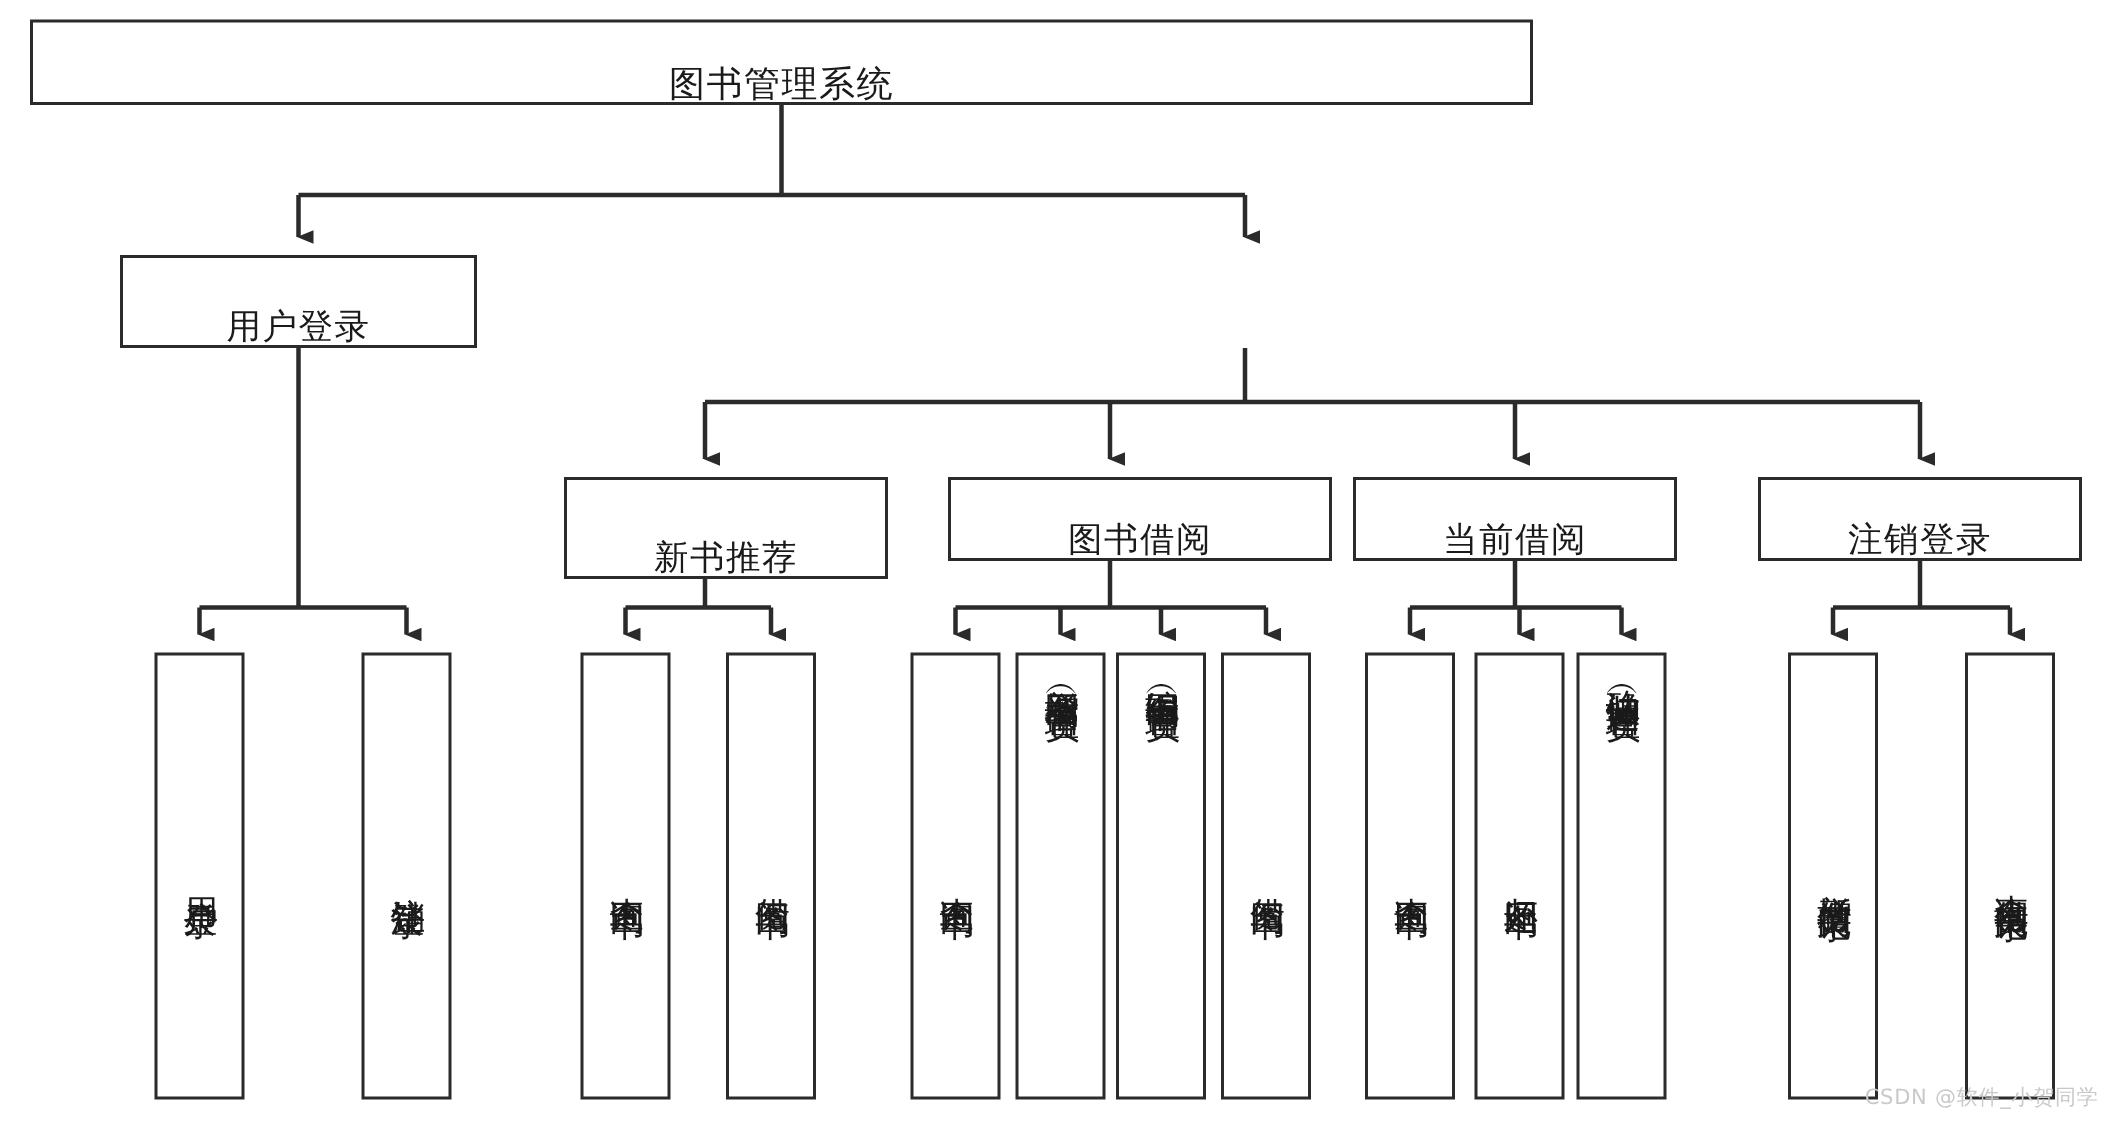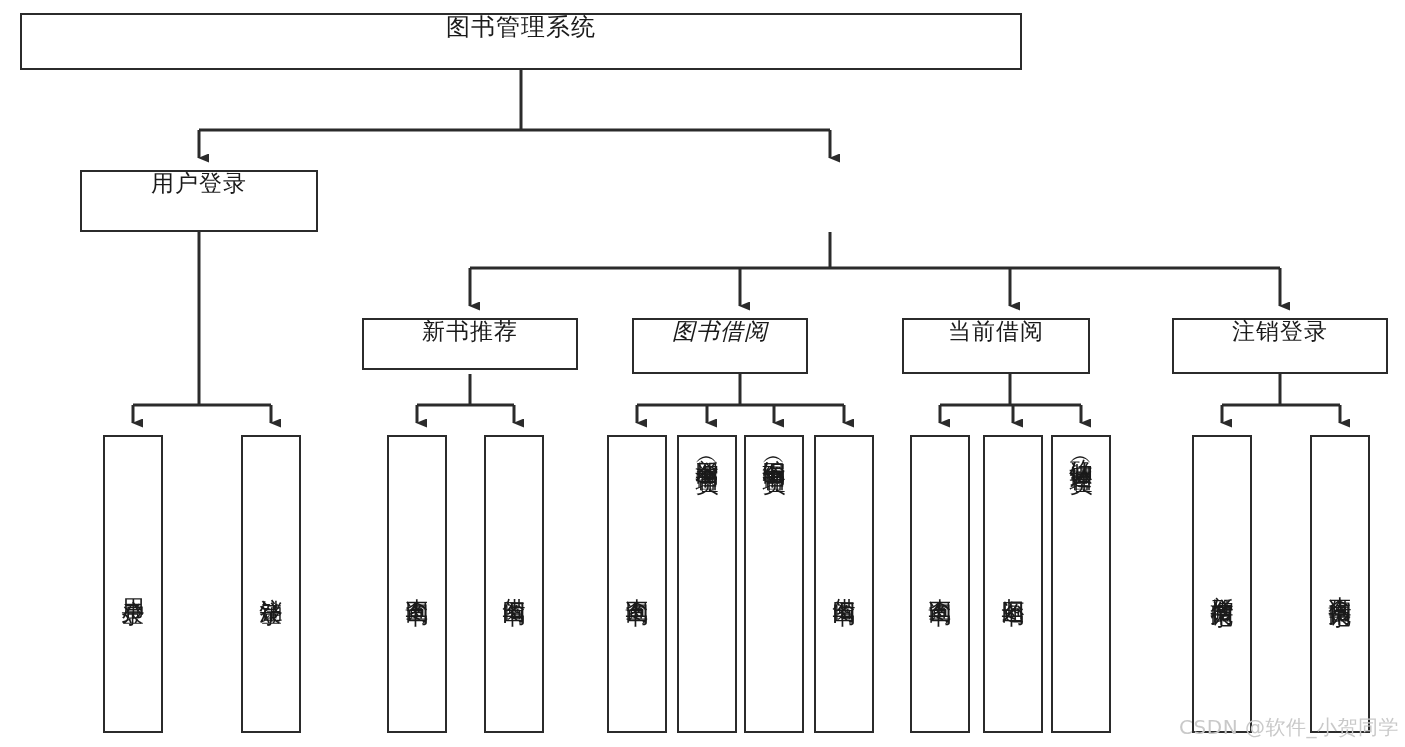--- a/index.html
+++ b/index.html
@@ -29,21 +29,21 @@
   }
   .node-box {
     position: absolute;
     box-sizing: border-box;
     border: 2.5px solid #2b2b2b;
     background: #ffffff;
     color: #1a1a1a;
   }
   .node-box.hnode {
     display: flex;
-    align-items: flex-start;
+    align-items: flex-end;
     justify-content: center;
   }
   .node-label-h {
     font-size: 23px;
     line-height: 1;
     letter-spacing: 1px;
     white-space: nowrap;
   }
   .node-box.root .node-label-h {
     font-size: 24px;
@@ -63,21 +63,21 @@
     font-size: 23px;
     line-height: 1.18;
     letter-spacing: 2px;
     white-space: nowrap;
     text-align: left;
   }
   #watermark {
     position: absolute;
     right: 6px;
     bottom: 6px;
-    font-size: 20px;
+    font-size: 14px;
     color: #c9c9c9;
     letter-spacing: 0.5px;
     white-space: nowrap;
     pointer-events: none;
     margin-left: 40px;
   }
 </style>
 </head>
 <body>
 
@@ -127,27 +127,27 @@
   </svg>
 
   <div class="node-box hnode root" style="left: 20px; top: 13px; width: 1002px; height: 57px;">
     <span class="node-label-h">图书管理系统</span>
   </div>
 
   <div class="node-box hnode" style="left: 80px; top: 170px; width: 238px; height: 62px;">
     <span class="node-label-h">用户登录</span>
   </div>
 
-  <div class="node-box hnode" style="left: 362px; top: 318px; width: 216px; height: 52px;">
+  <div class="node-box hnode" style="left: 376px; top: 318px; width: 216px; height: 68px;">
     <span class="node-label-h">新书推荐</span>
   </div>
-  <div class="node-box hnode" style="left: 632px; top: 318px; width: 176px; height: 56px; font-style: italic;">
+  <div class="node-box hnode" style="left: 632px; top: 318px; width: 256px; height: 56px;">
     <span class="node-label-h">图书借阅</span>
   </div>
-  <div class="node-box hnode" style="left: 902px; top: 318px; width: 188px; height: 56px;">
+  <div class="node-box hnode" style="left: 902px; top: 318px; width: 216px; height: 56px;">
     <span class="node-label-h">当前借阅</span>
   </div>
   <div class="node-box hnode" style="left: 1172px; top: 318px; width: 216px; height: 56px;">
     <span class="node-label-h">注销登录</span>
   </div>
 
   <div class="node-box vnode" style="left: 103px; top: 435px; width: 60px; height: 298px;">
     <span class="node-label-v">用户登录</span>
   </div>
   <div class="node-box vnode" style="left: 241px; top: 435px; width: 60px; height: 298px;">

